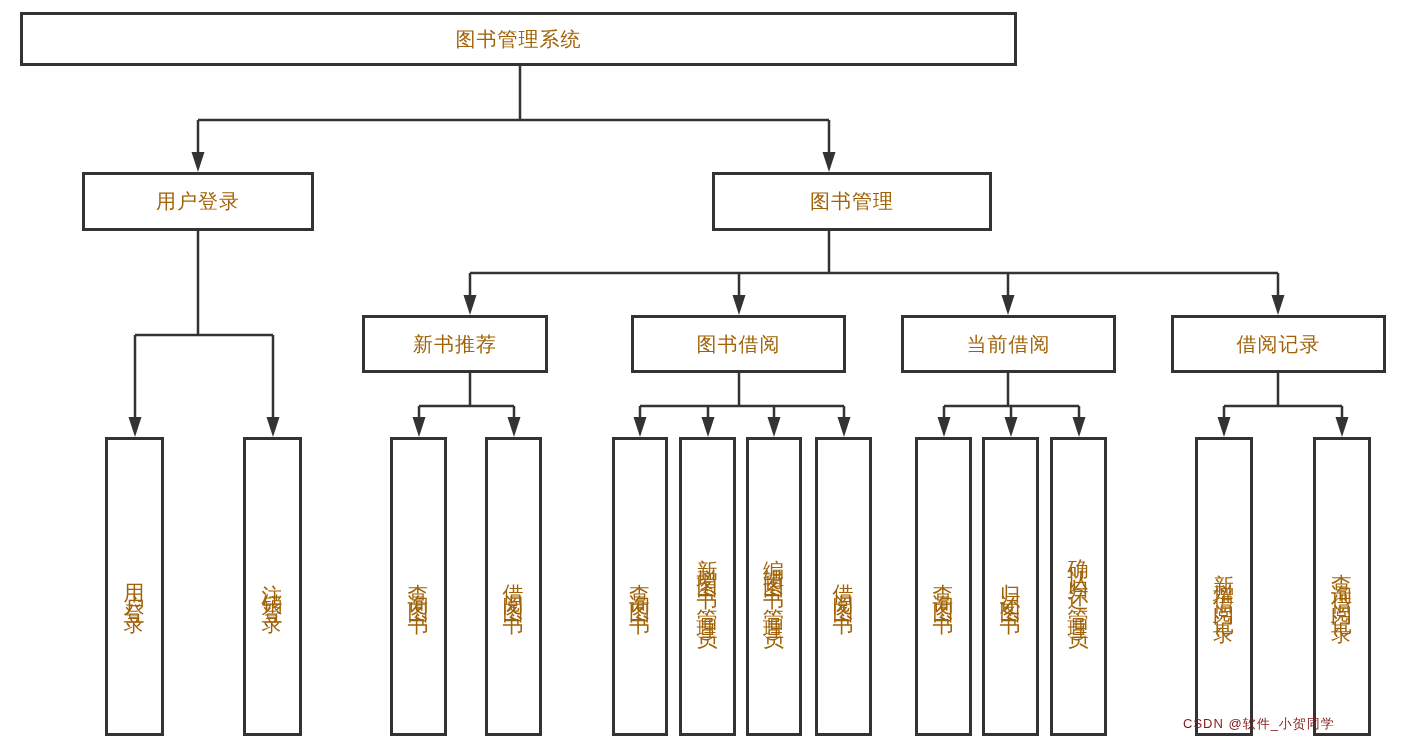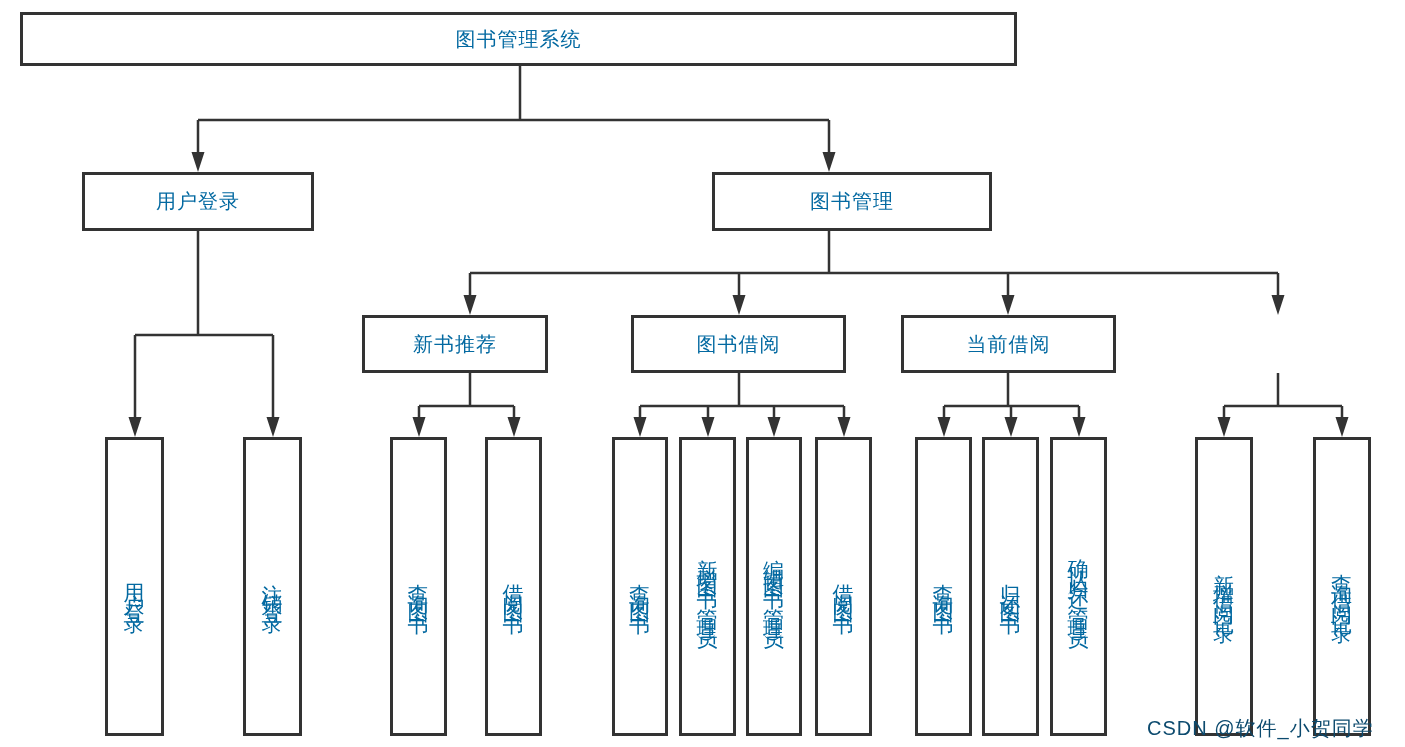--- a/index.html
+++ b/index.html
@@ -18,42 +18,42 @@
     z-index: 1;
   }
   .box {
     position: absolute;
     box-sizing: border-box;
     border: 3px solid #333333;
     background: #ffffff;
     display: flex;
     align-items: center;
     justify-content: center;
-    color: #0369a1;
+    color: #a16207;
     z-index: 2;
   }
   .hbox span {
     font-size: 20px;
     letter-spacing: 1px;
     white-space: nowrap;
   }
   .vbox span {
     writing-mode: vertical-rl;
     text-orientation: mixed;
     font-size: 21px;
     letter-spacing: 10px;
     line-height: 1;
     white-space: nowrap;
   }
   .watermark {
     position: absolute;
-    left: 1147px;
+    left: 1183px;
     top: 715px;
-    font-size: 20px;
-    color: #0c4a6e;
+    font-size: 13px;
+    color: #7f1d1d;
     letter-spacing: 1px;
     white-space: nowrap;
     z-index: 5;
   }
 </style>
 </head>
 <body>
 
 <div id="canvas">
 
@@ -89,20 +89,23 @@
   </div>
 
   <div class="box hbox" style="left:362px;top:315px;width:186px;height:58px">
     <span>新书推荐</span>
   </div>
   <div class="box hbox" style="left:901px;top:315px;width:215px;height:58px">
     <span>当前借阅</span>
   </div>
   <div class="box hbox" style="left:631px;top:315px;width:215px;height:58px">
     <span>图书借阅</span>
+  </div>
+  <div class="box hbox" style="left:1171px;top:315px;width:215px;height:58px">
+    <span>借阅记录</span>
   </div>
 
   <div class="box vbox" style="left:105px;top:437px;width:59px;height:299px">
     <span>用户登录</span>
   </div>
   <div class="box vbox" style="left:243px;top:437px;width:59px;height:299px">
     <span>注销登录</span>
   </div>
 
   <div class="box vbox" style="left:390px;top:437px;width:57px;height:299px">

